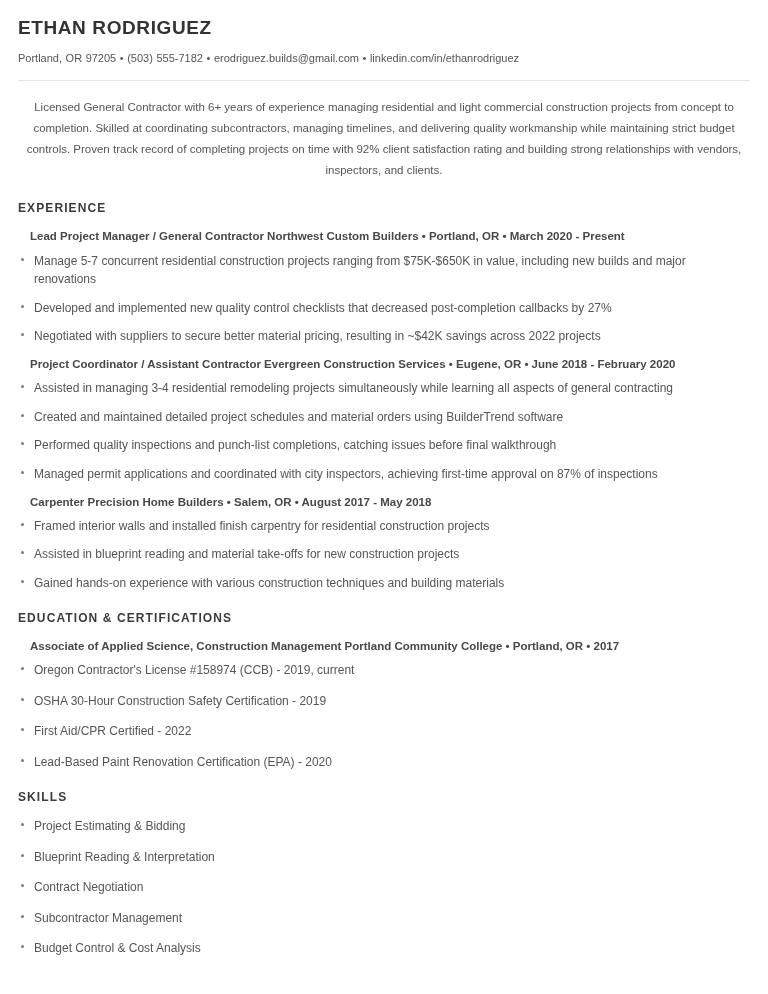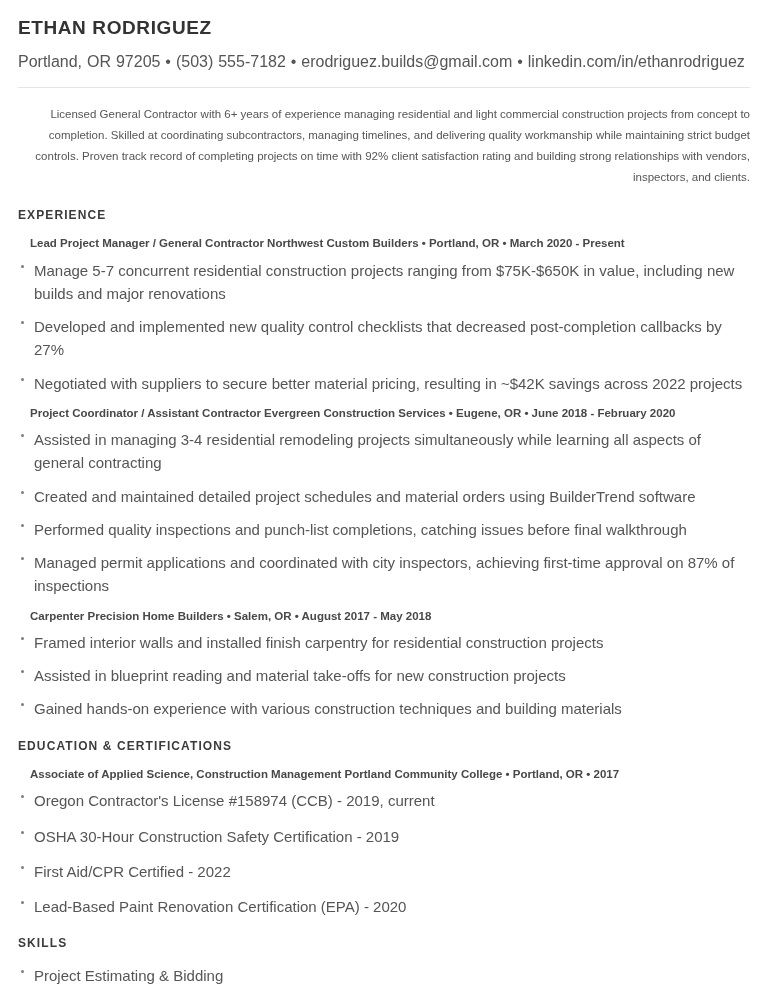--- a/index.html
+++ b/index.html
@@ -23,41 +23,41 @@
   
   .name {
     font-size: 19px;
     font-weight: bold;
     letter-spacing: 0.6px;
     color: #333333;
     margin: 2px 0 12px 0;
     line-height: 1.1;
   }
   .contact-line {
-    font-size: 16px;
+    font-size: 11px;
     color: #555555;
     line-height: 1.4;
     margin: 0 0 14px 0;
     word-spacing: 0.5px;
   }
   .divider {
     height: 1px;
     background: #e4e4e4;
     border: 0;
     margin: 0 0 16px 0;
     width: 732px;
   }
 
   
   .summary {
     font-size: 11.5px;
     color: #555555;
     line-height: 1.82;
     margin: 0 0 20px 0;
-    text-align: right;
+    text-align: center;
   }
 
   
   .section {
     margin: 0 0 14px 0;
   }
   .section-title {
     font-size: 12px;
     font-weight: bold;
     letter-spacing: 1.1px;
@@ -88,21 +88,21 @@
   }
 
   
   ul.bullets {
     list-style: none;
     margin: 0 0 10px 0;
     padding: 0;
   }
   ul.bullets li {
     position: relative;
-    font-size: 15px;
+    font-size: 12px;
     color: #555555;
     line-height: 1.55;
     padding: 0 0 0 16px;
     margin: 0 0 10px 0;
   }
   ul.bullets li:last-child {
     margin-bottom: 0;
   }
   ul.bullets li .dot {
     position: absolute;

